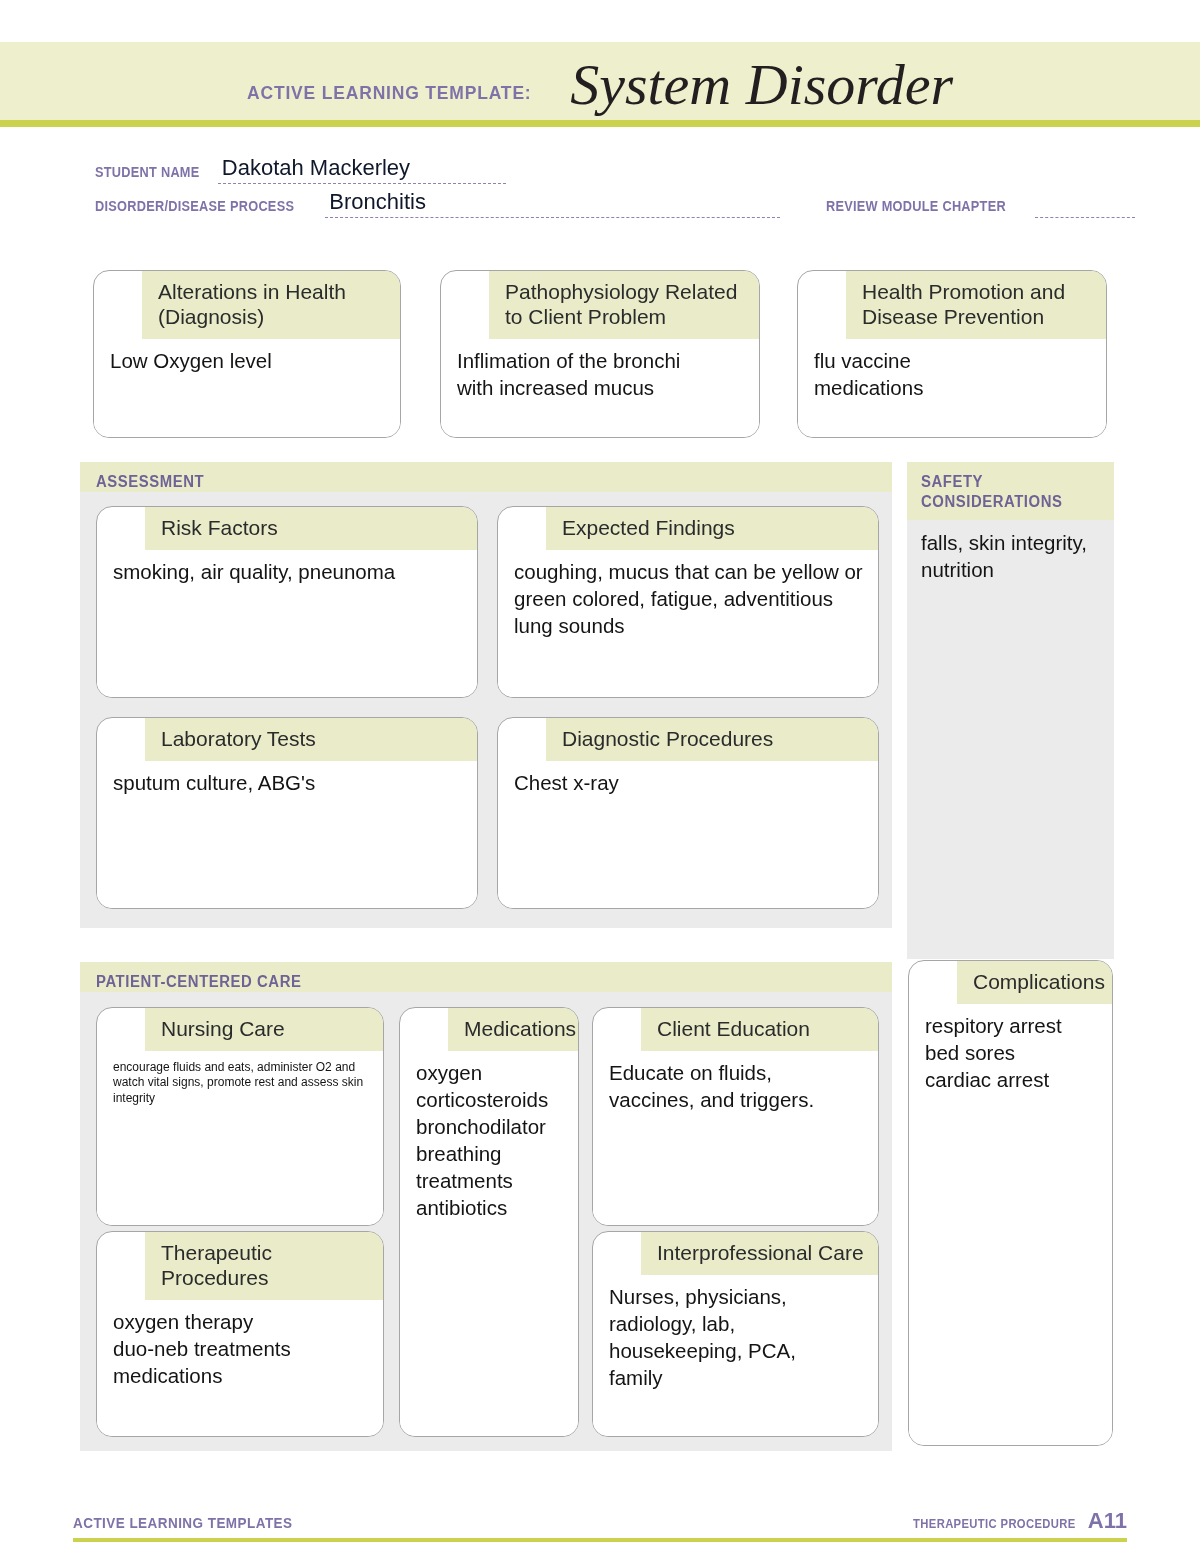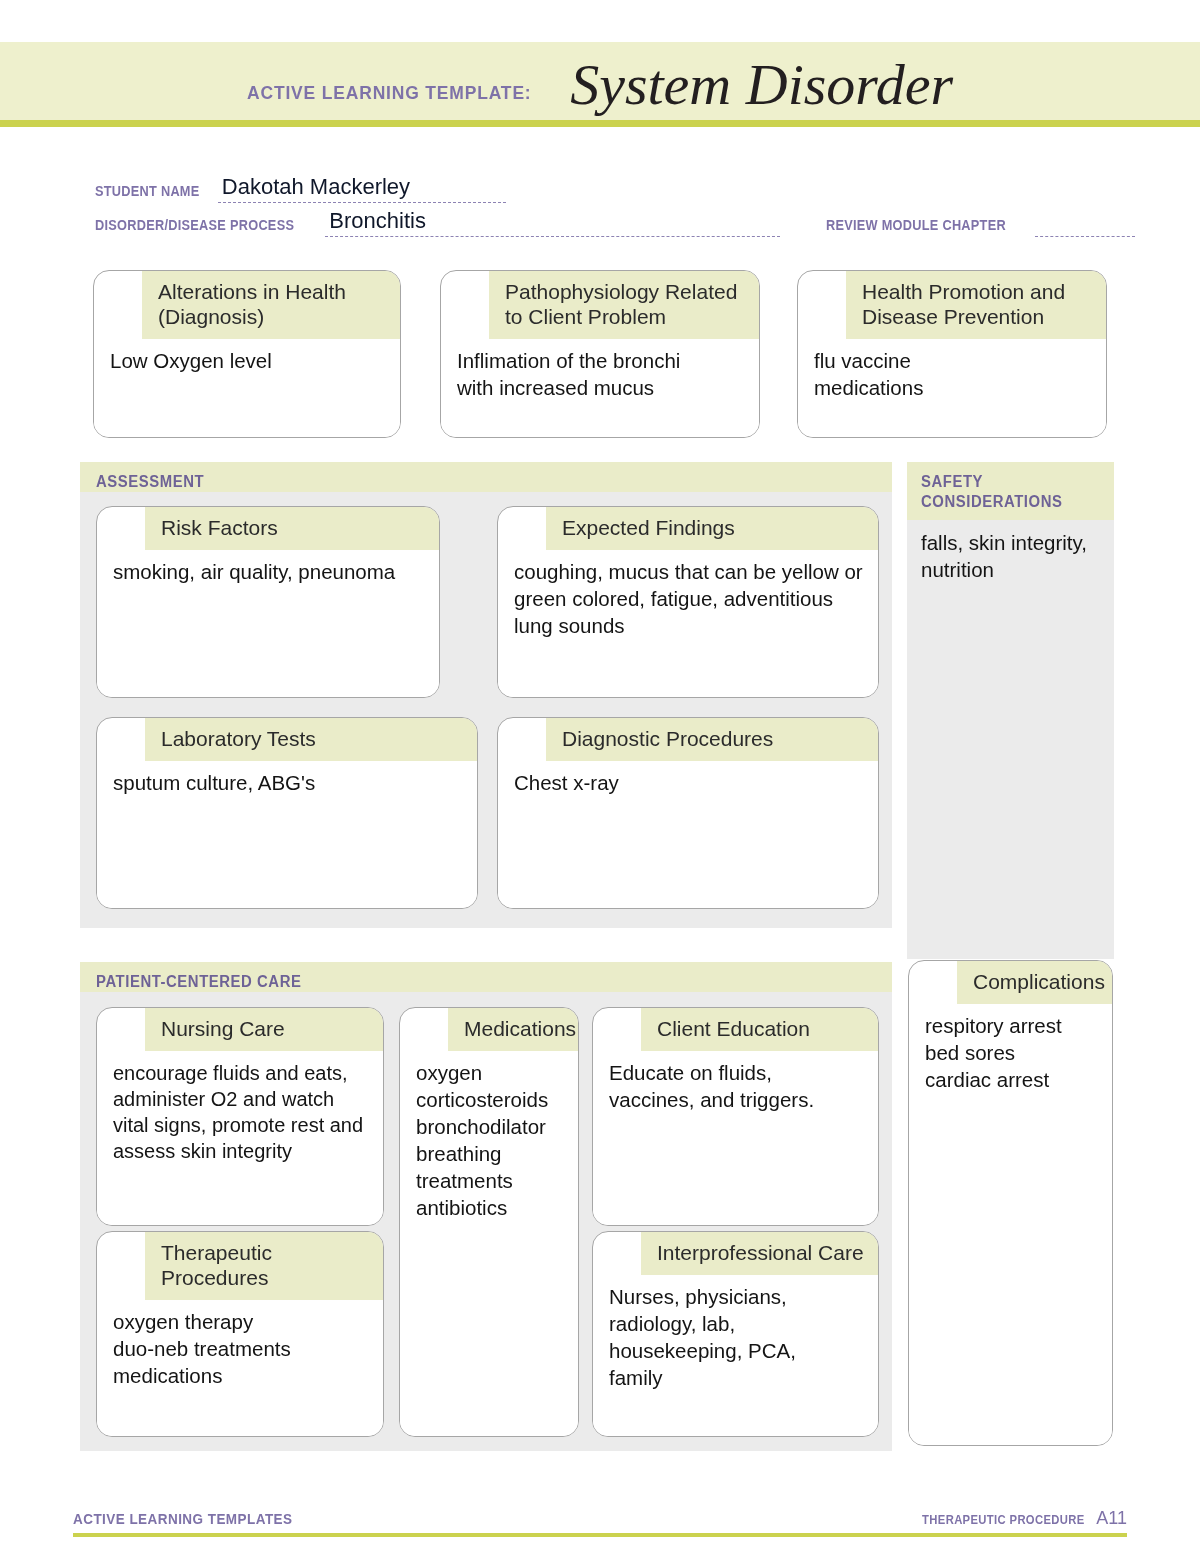--- a/index.html
+++ b/index.html
@@ -50,21 +50,21 @@
   .doc-title {
     font-family: "Liberation Serif", serif;
     font-style: italic;
     font-size: 58px;
     color: #231f20;
     line-height: 1;
     white-space: nowrap;
   }
 
   
-  .fields { position: absolute; left: 0; top: 150px; width: 1200px; margin-top: 19px; }
+  .fields { position: absolute; left: 0; top: 150px; width: 1200px; }
   .field-row {
     display: flex;
     align-items: flex-end;
     padding-left: 95px;
     height: 34px;
   }
   .field-label {
     font-size: 14.5px;
     font-weight: bold;
     color: #7e72a8;
@@ -125,21 +125,21 @@
   .card-body {
     background: #ffffff;
     padding: 8px 14px 8px 16px;
     font-size: 20.5px;
     color: #141414;
     line-height: 1.32;
     white-space: pre-line;
     flex: 1;
   }
   .card-body.small {
-    font-size: 20px;
+    font-size: 12px;
     line-height: 1.3;
     padding-top: 9px;
   }
   #card-alterations { left: 93px;  top: 270px; width: 308px; height: 168px; }
   #card-patho       { left: 440px; top: 270px; width: 320px; height: 168px; }
   #card-health      { left: 797px; top: 270px; width: 310px; height: 168px; }
 
   
   .section {
     position: absolute;
@@ -153,21 +153,21 @@
     font-weight: bold;
     letter-spacing: 0.6px;
     color: #6e6296;
     transform-origin: left top;
     line-height: 1.22;
     font-family: "Liberation Sans", sans-serif;
   }
   .section-head span { display: block; transform: scaleX(0.93); transform-origin: left center; }
 
   #section-assessment { left: 80px; top: 462px; width: 812px; height: 466px; }
-  #card-risk          { left: 96px;  top: 506px; width: 344px; height: 192px; }
+  #card-risk          { left: 96px;  top: 506px; width: 382px; height: 192px; }
   #card-findings      { left: 497px; top: 506px; width: 382px; height: 192px; }
   #card-lab           { left: 96px;  top: 717px; width: 382px; height: 192px; }
   #card-diag          { left: 497px; top: 717px; width: 382px; height: 192px; }
 
   
   #section-safety { left: 907px; top: 462px; width: 207px; height: 497px; }
   #section-safety .section-head { padding: 10px 0 9px 14px; }
 
   .safety-body {
     padding: 10px 10px 8px 14px;
@@ -211,22 +211,22 @@
   .footer-right { display: flex; align-items: baseline; gap: 12px; }
   .footer-proc {
     font-size: 12.5px;
     font-weight: bold;
     color: #7e72a8;
     letter-spacing: 0.4px;
     transform: scaleX(0.9);
     transform-origin: right bottom;
   }
   .footer-page {
-    font-size: 18px;
-    font-weight: normal;
+    font-size: 22px;
+    font-weight: bold;
     color: #7e72a8;
   }
   .footer-rule {
     width: 100%;
     height: 4px;
     background: #cbd24e;
   }
 </style>
 </head>
 <body>

